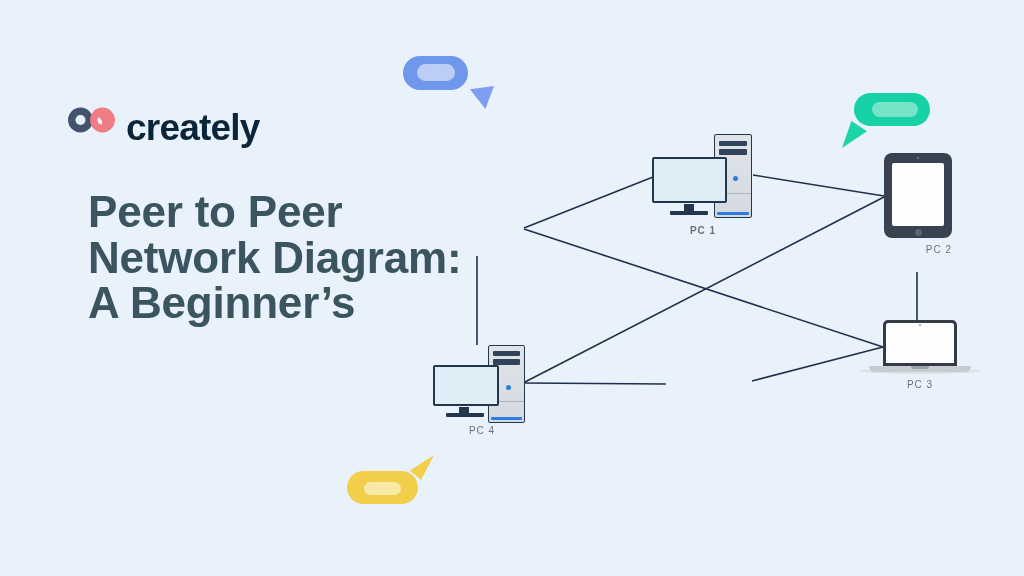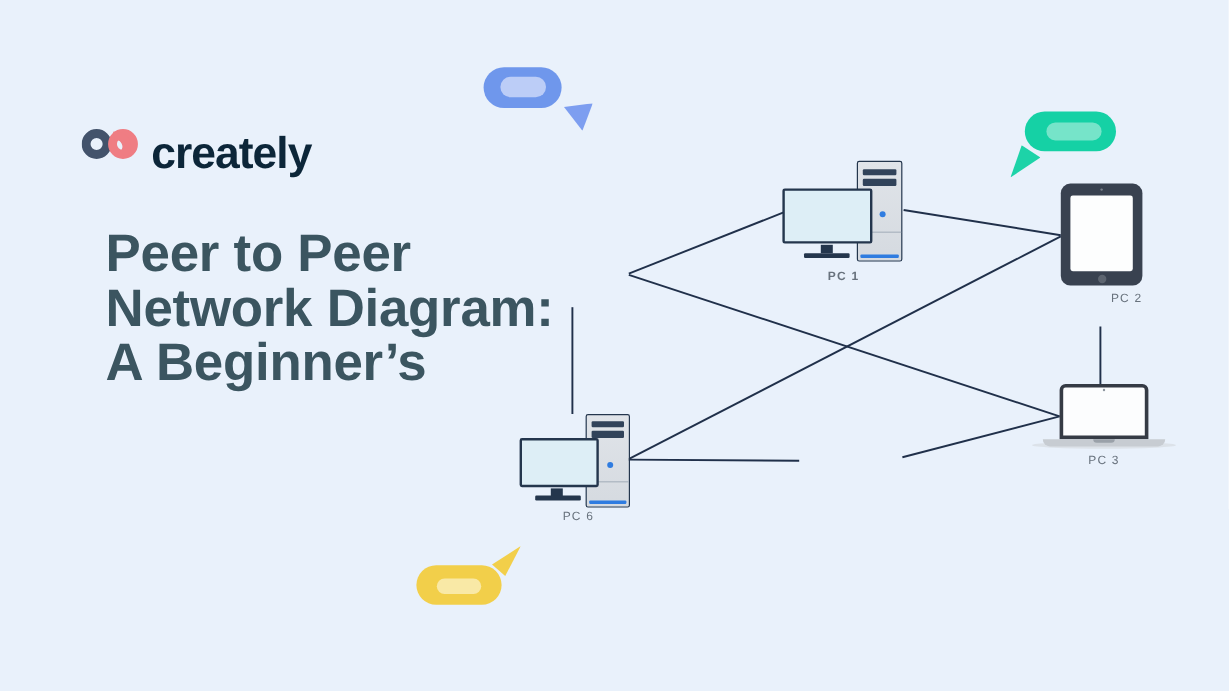--- a/index.html
+++ b/index.html
@@ -157,17 +157,17 @@
     <div class="tower" style="left:59px;top:4px;width:35px;height:76px;">
       <div class="bay" style="top:5px;"></div>
       <div class="bay" style="top:13px;height:6px;"></div>
       <div class="power-dot" style="left:17px;top:39px;"></div>
       <div class="tower-divider" style="top:55px;"></div>
       <div class="tower-strip" style="bottom:2px;"></div>
     </div>
     <div class="crt-monitor" style="left:4px;top:24px;width:62px;height:37px;"></div>
     <div class="stand-neck" style="left:30px;top:66px;width:10px;height:7px;"></div>
     <div class="stand-base" style="left:17px;top:72px;width:38px;height:4px;"></div>
-    <div class="node-label" style="top:84px;">PC 6</div>
+    <div class="node-label" style="top:84px;">PC 4</div>
   </div>
 
 
 </div>
 
 </body></html>

